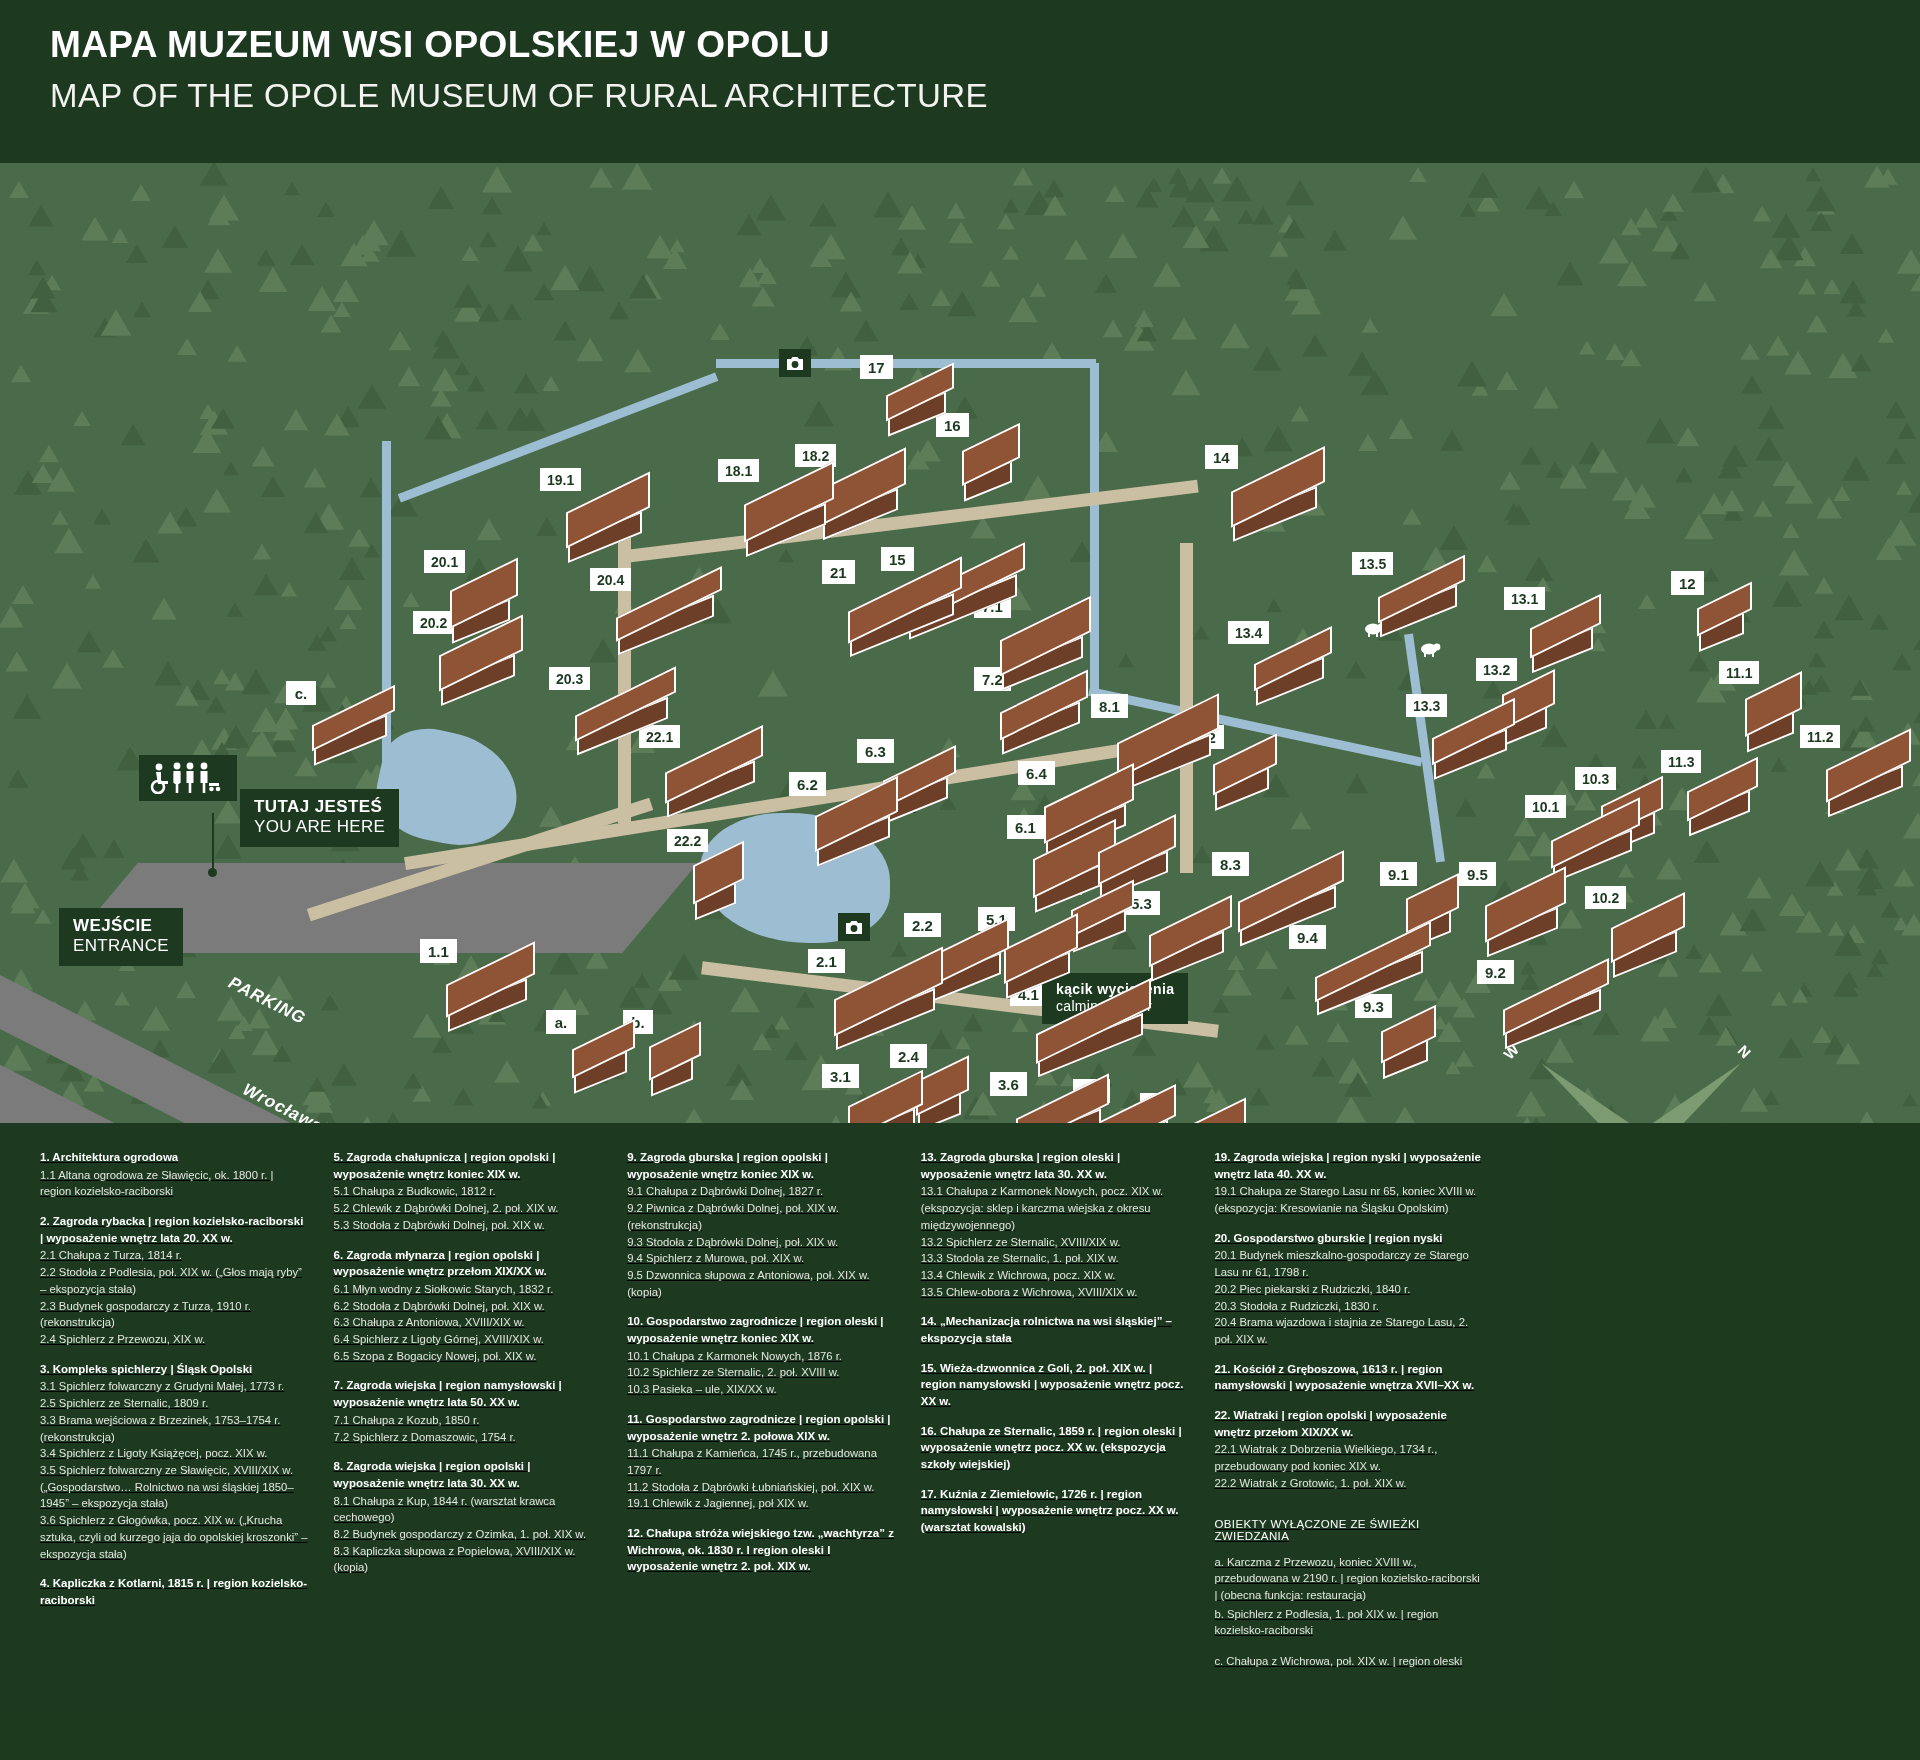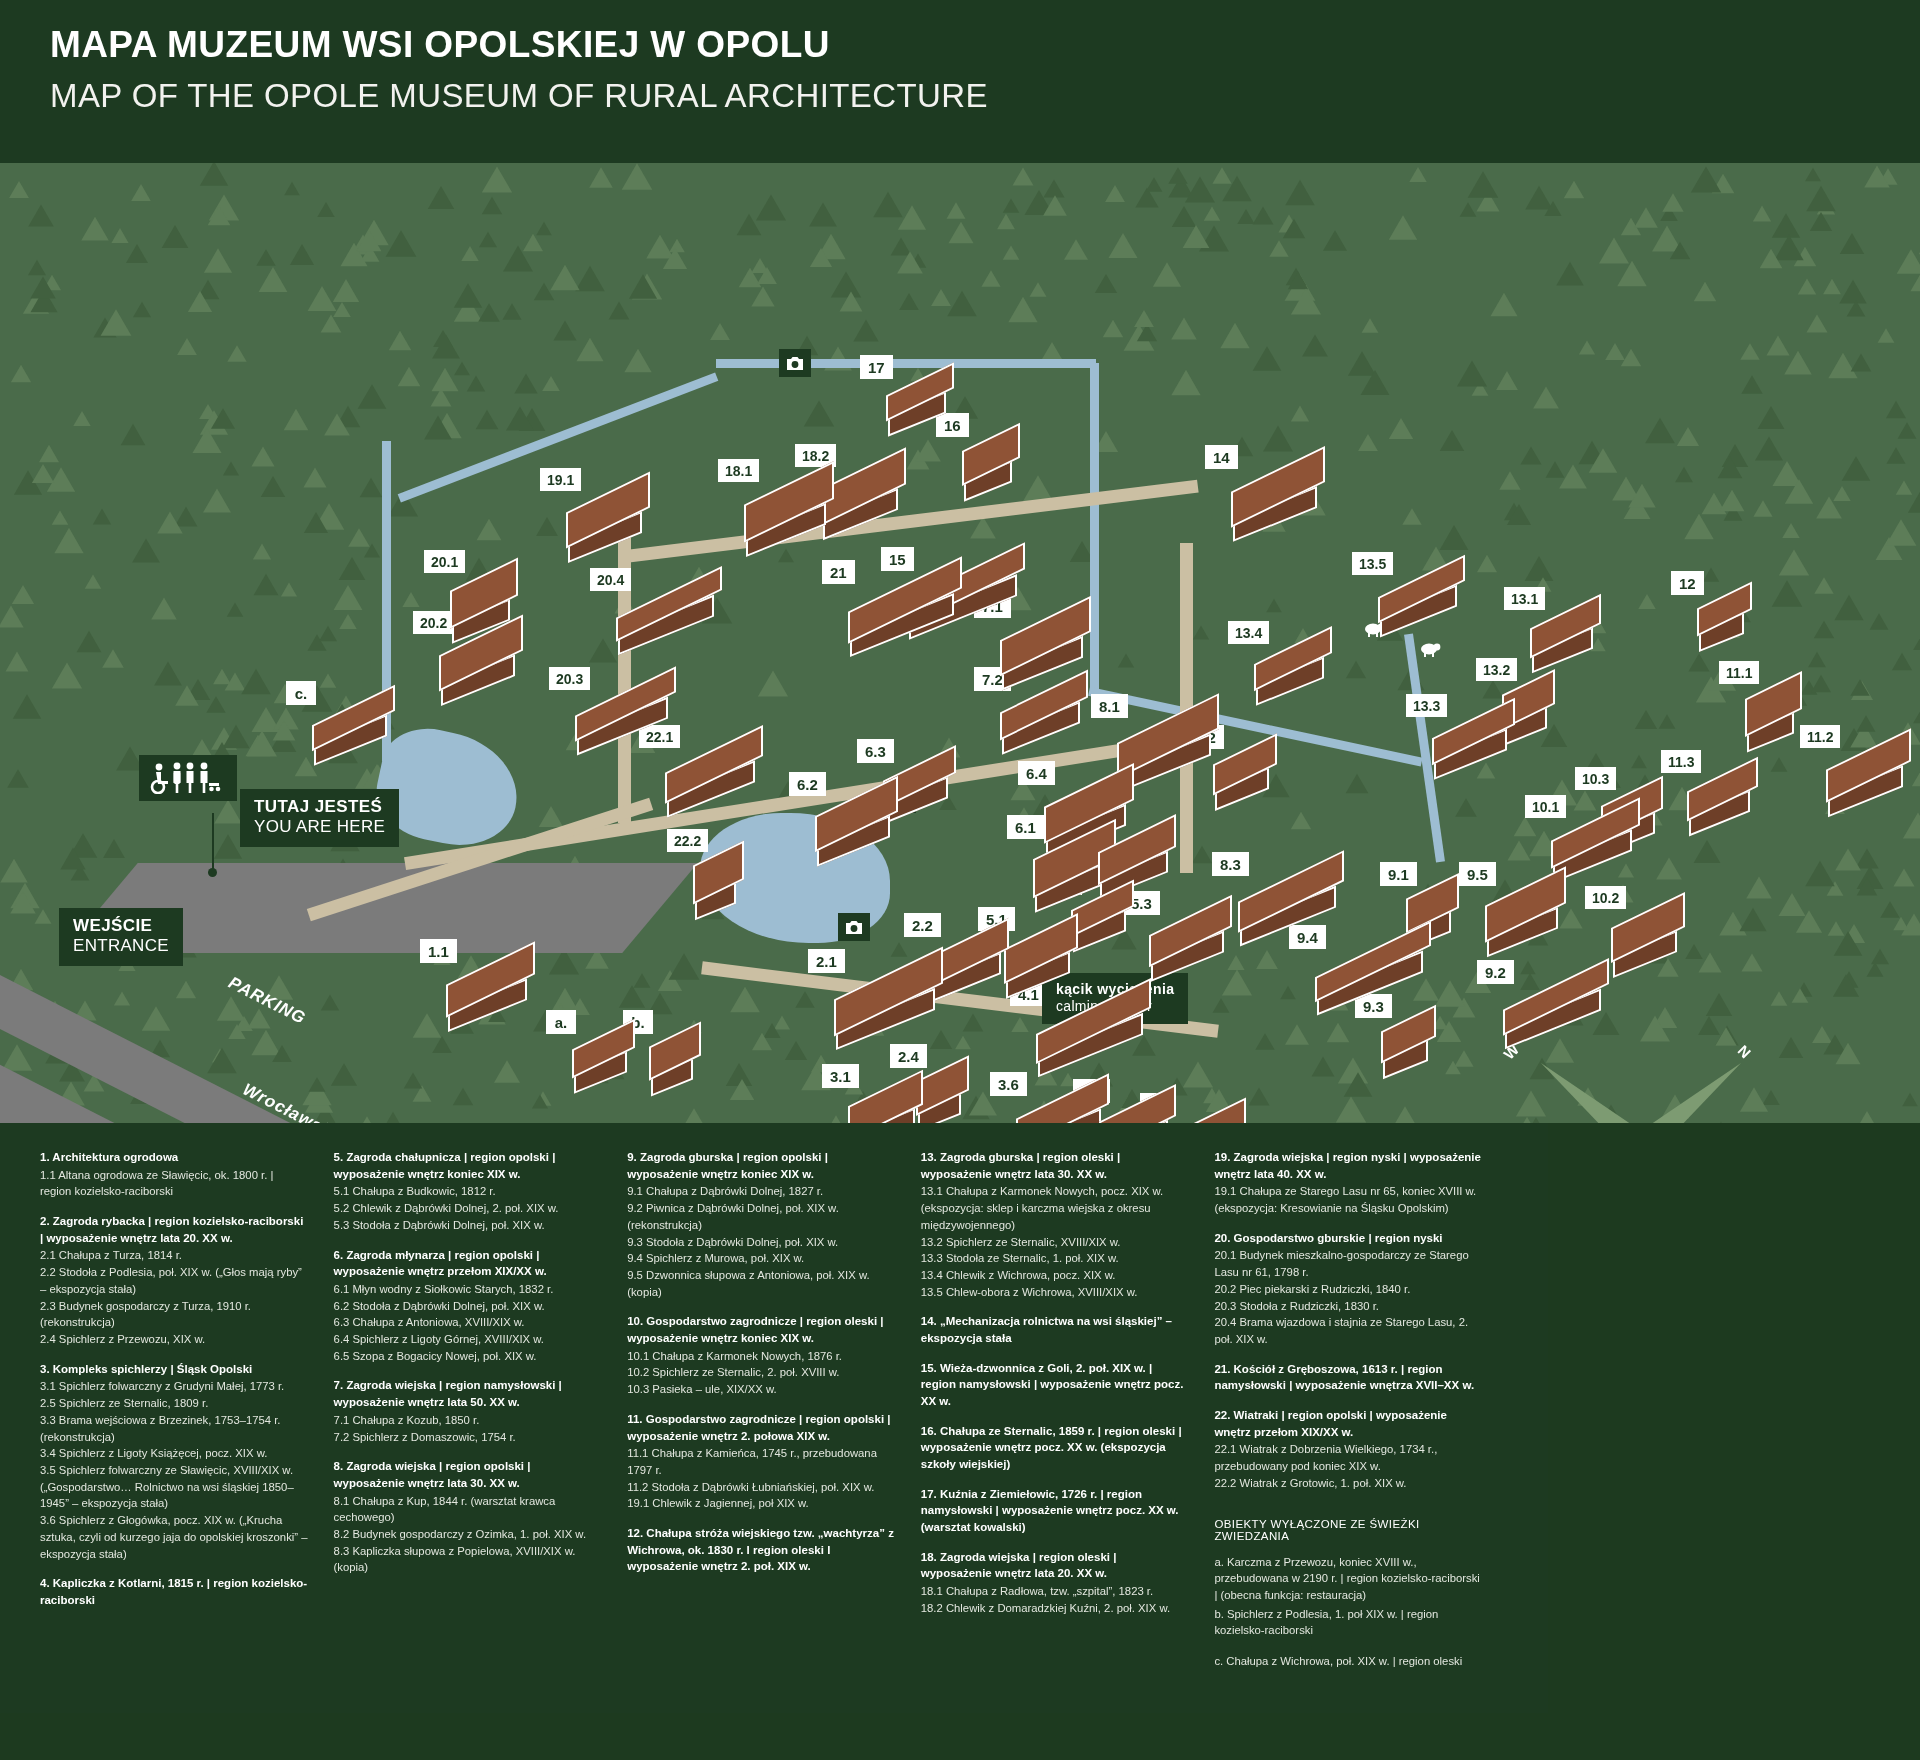--- a/index.html
+++ b/index.html
@@ -106,20 +106,21 @@
 
   .animal { position: absolute; }
 
   
   #legend {
     width: 1548px;
     background: #1d3a21;
     padding: 26px 40px 30px 40px;
     display: flex;
     gap: 0px;
+    text-decoration: underline;
   }
   .legend-col {
     width: 366px;
     padding-right: 26px;
   }
   .entry { margin-bottom: 13px; }
   .entry .head {
     color: #ffffff; font-size: 11.5px; font-weight: bold;
     line-height: 1.45; margin-bottom: 1px;
   }
@@ -1345,25 +1346,20 @@
       </div>
       <div class="entry alone">
         <div class="head">15. Wieża-dzwonnica z Goli, 2. poł. XIX w. | region namysłowski | wyposażenie wnętrz pocz. XX w.</div>
       </div>
       <div class="entry alone">
         <div class="head">16. Chałupa ze Sternalic, 1859 r. | region oleski | wyposażenie wnętrz pocz. XX w. (ekspozycja szkoły wiejskiej)</div>
       </div>
       <div class="entry alone">
         <div class="head">17. Kuźnia z Ziemiełowic, 1726 r. | region namysłowski | wyposażenie wnętrz pocz. XX w. (warsztat kowalski)</div>
       </div>
-      <div class="entry">
-        <div class="head">18. Zagroda wiejska | region oleski | wyposażenie wnętrz lata 20. XX w.</div>
-        <div class="sub">18.1 Chałupa z Radłowa, tzw. „szpital”, 1823 r.</div>
-        <div class="sub">18.2 Chlewik z Domaradzkiej Kuźni, 2. poł. XIX w.</div>
-      </div>
     </div>
     <div class="legend-col">
       <div class="entry">
         <div class="head">19. Zagroda wiejska | region nyski | wyposażenie wnętrz lata 40. XX w.</div>
         <div class="sub">19.1 Chałupa ze Starego Lasu nr 65, koniec XVIII w. (ekspozycja: Kresowianie na Śląsku Opolskim)</div>
       </div>
       <div class="entry">
         <div class="head">20. Gospodarstwo gburskie | region nyski</div>
         <div class="sub">20.1 Budynek mieszkalno-gospodarczy ze Starego Lasu nr 61, 1798 r.</div>
         <div class="sub">20.2 Piec piekarski z Rudziczki, 1840 r.</div>

